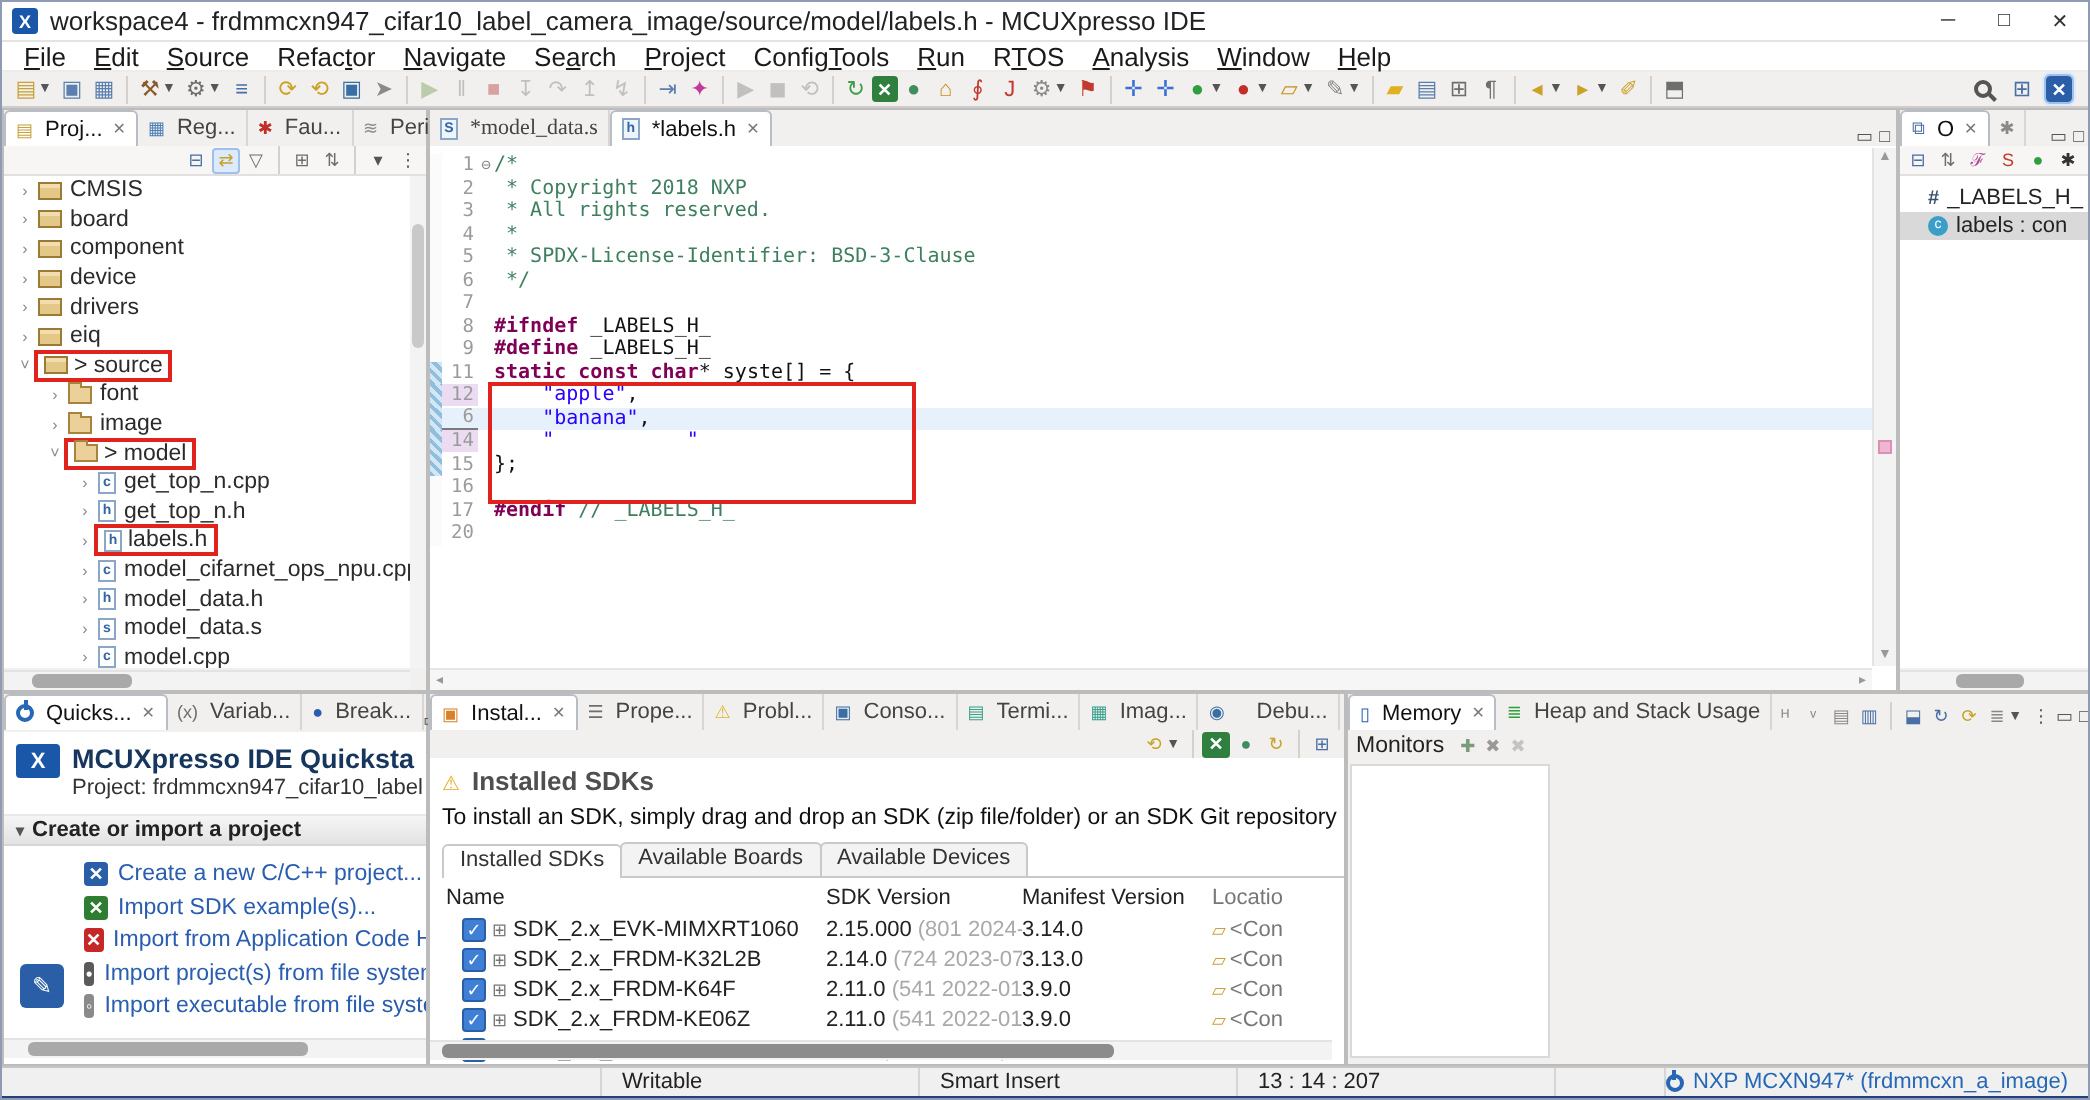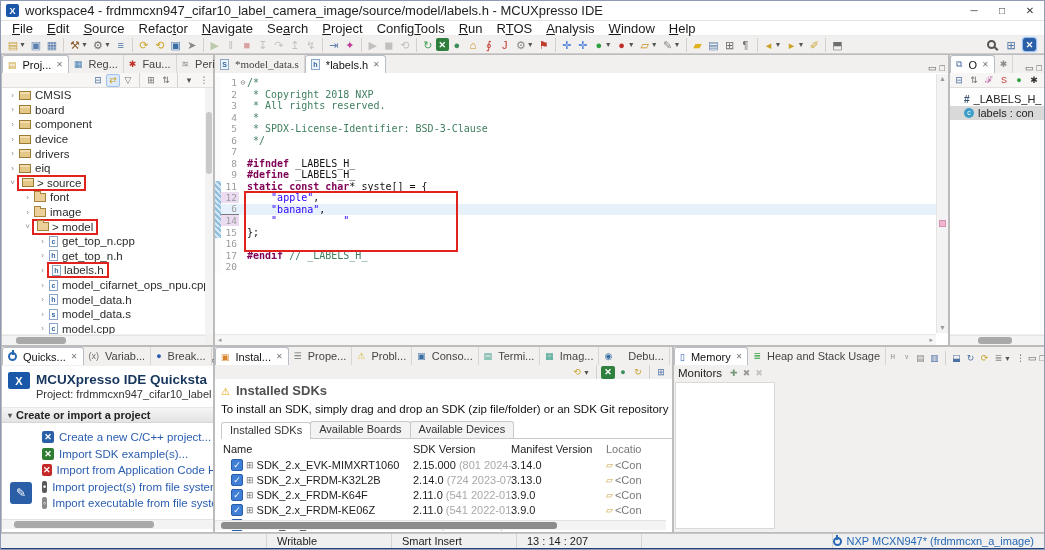--- a/index.html
+++ b/index.html
@@ -163,21 +163,21 @@
   .mem-tools { margin-left:auto; display:flex; align-items:center; gap:1px; padding-right:2px; }
   .mem-tools .gi { width:13px; height:13px; font-size:9px; }
   .monitors-row { height:16px; display:flex; align-items:center; gap:8px; padding-left:4px;
                   font-size:11.5px; color:#222; background:#f1f0ee; }
   .monitors-row .mico { display:flex; gap:5px; color:#999; font-size:9px; }
   .mem-list { position:absolute; left:1px; top:35px; width:100px; bottom:3px; background:#fff; border:1px solid #d9d9d9; }
 
   
   .statusbar { position:absolute; left:0; top:532px; width:100%; height:18px; background:#f0f0f0;
                border-top:1px solid #c6c6c6; border-bottom:3px solid #23407e;
-               display:flex; align-items:center; font-size:11px; color:#222; }
+               display:flex; align-items:center; font-size:11px; color:#222;gap:34px; }
   .sb-cell { padding:0 10px; border-left:1px solid #d5d5d5; height:14px; display:flex; align-items:center; }
   .sb-spacer { width:265px; }
   .sb-right { margin-left:auto; display:flex; align-items:center; gap:5px; padding-right:10px;
               color:#2668b5; border-left:1px solid #d5d5d5; height:14px; }
 </style>
 </head>
 <body>
 
 <div class="titlebar">
   <span class="xlogo">X</span>

